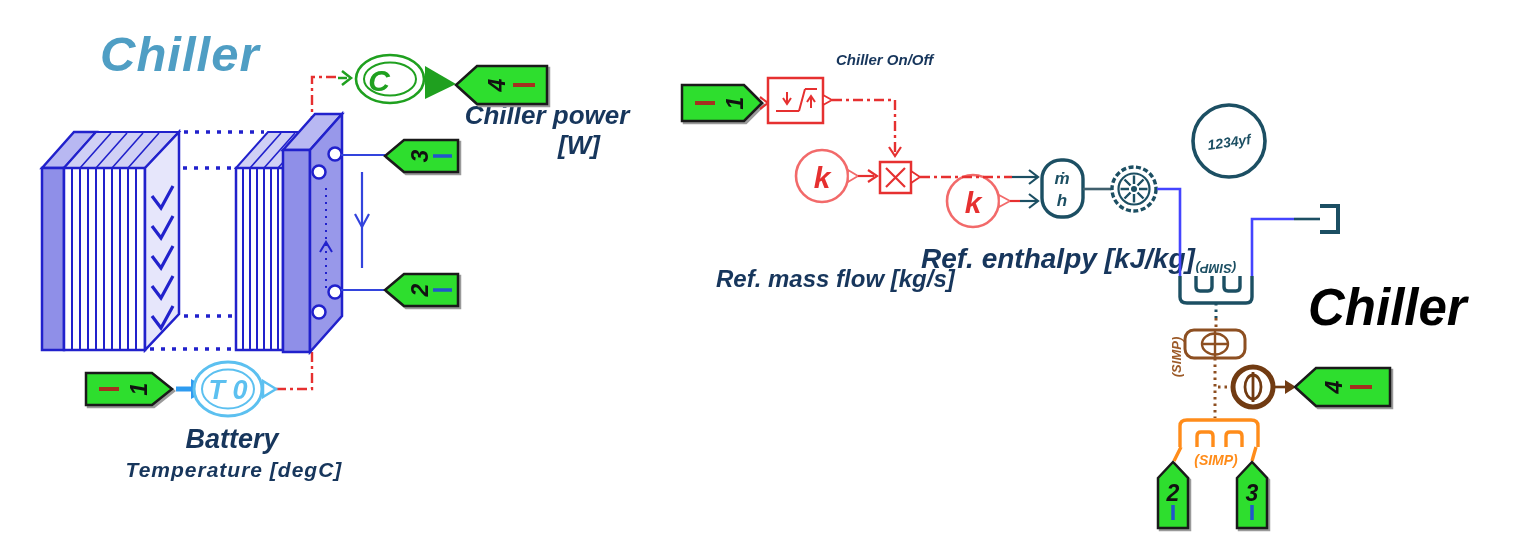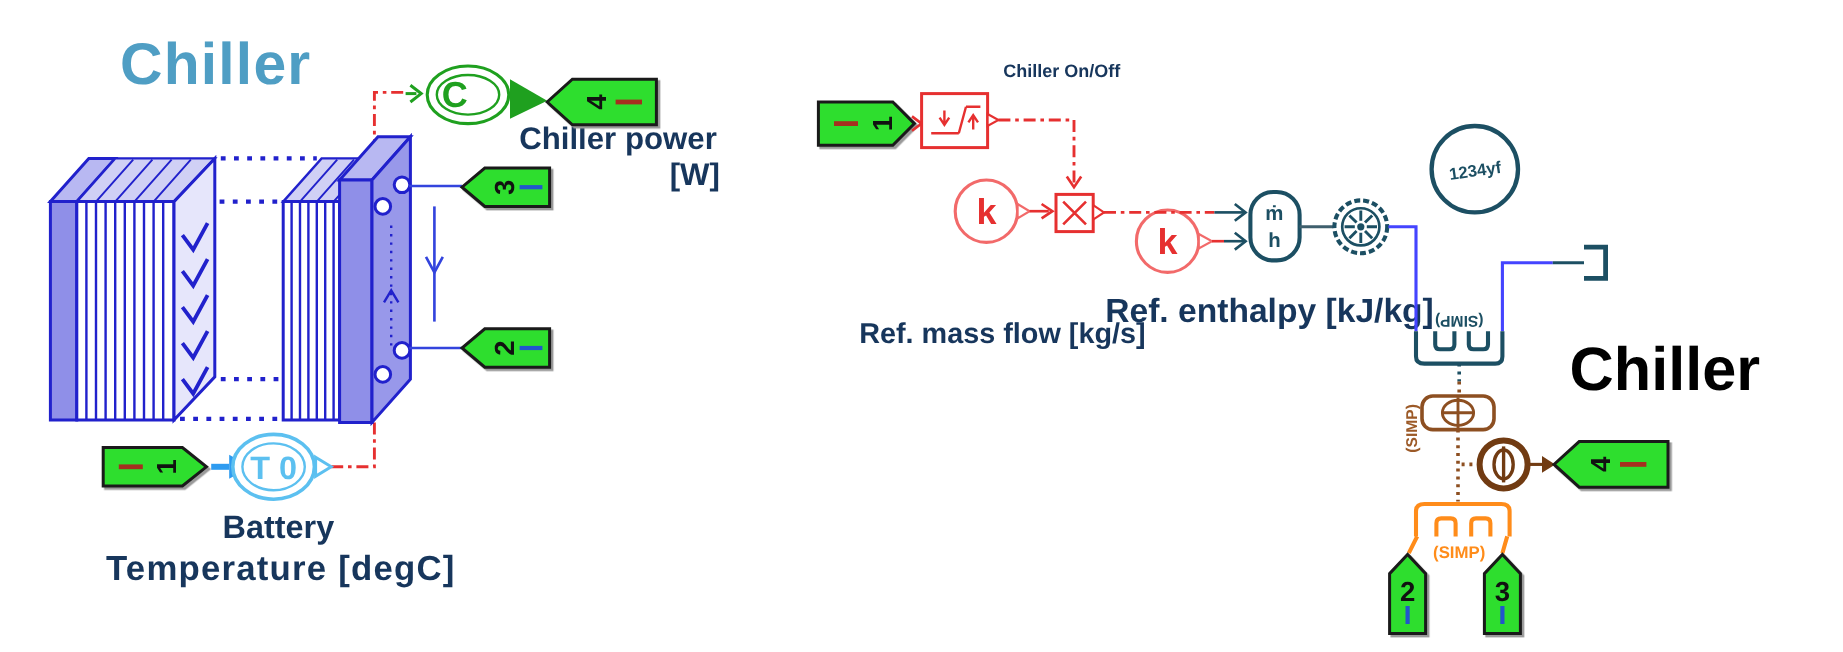--- a/index.html
+++ b/index.html
@@ -1,25 +1,25 @@
 <!DOCTYPE html>
 <html><head>
 <meta charset="utf-8">
 <style>
   html,body{margin:0;padding:0;background:#fff;}
   .canvas{position:relative;width:1536px;height:543px;background:#ffffff;overflow:hidden;
-          font-family:"Liberation Sans","DejaVu Sans",sans-serif;}
+          font-family:"Liberation Sans","DejaVu Sans",sans-serif;font-style:italic;}
   .lbl{position:absolute;font-weight:bold;color:#17365c;white-space:nowrap;}
   .center{text-align:center;}
   #title-left{left:100px;top:26px;font-size:49px;letter-spacing:1px;color:#4f9ec4;font-weight:bold;}
   #title-right{left:1308px;top:278px;font-size:51px;color:#000;font-weight:bold;}
-  #label-power-1{left:408px;top:100px;width:214px;font-size:26px;}
+  #label-power-1{left:440px;top:100px;width:214px;font-size:26px;}
   #label-power-2{left:472px;top:130px;width:214px;font-size:26px;}
   #label-battery-1{left:132px;top:424px;width:200px;font-size:27px;}
-  #label-battery-2{left:33px;top:458px;width:402px;font-size:29px;letter-spacing:1px;}
+  #label-battery-2{left:33px;top:458px;width:402px;font-size:21px;letter-spacing:1px;}
   #label-onoff{left:836px;top:51px;font-size:15px;}
   #label-massflow{left:716px;top:221px;font-size:24px;margin-top:44px;}
   #label-enthalpy{left:921px;top:243px;font-size:28px;}
   svg{position:absolute;left:0;top:0;}
   svg text{font-family:"Liberation Sans","DejaVu Sans",sans-serif;font-weight:bold;}
   .tag{fill:#2ede2e;stroke:#1a1a1a;stroke-width:2.5;filter:drop-shadow(2px 2px 0 #9a9a9a);}
   .tag-num{font-size:23px;fill:#111;}
   .wire-red{stroke:#e63030;stroke-width:2.4;fill:none;stroke-dasharray:10 4 3 4;}
   .wire-blue{stroke:#4444ff;stroke-width:2.6;fill:none;}
   .teal{stroke:#1c4f63;fill:none;}

